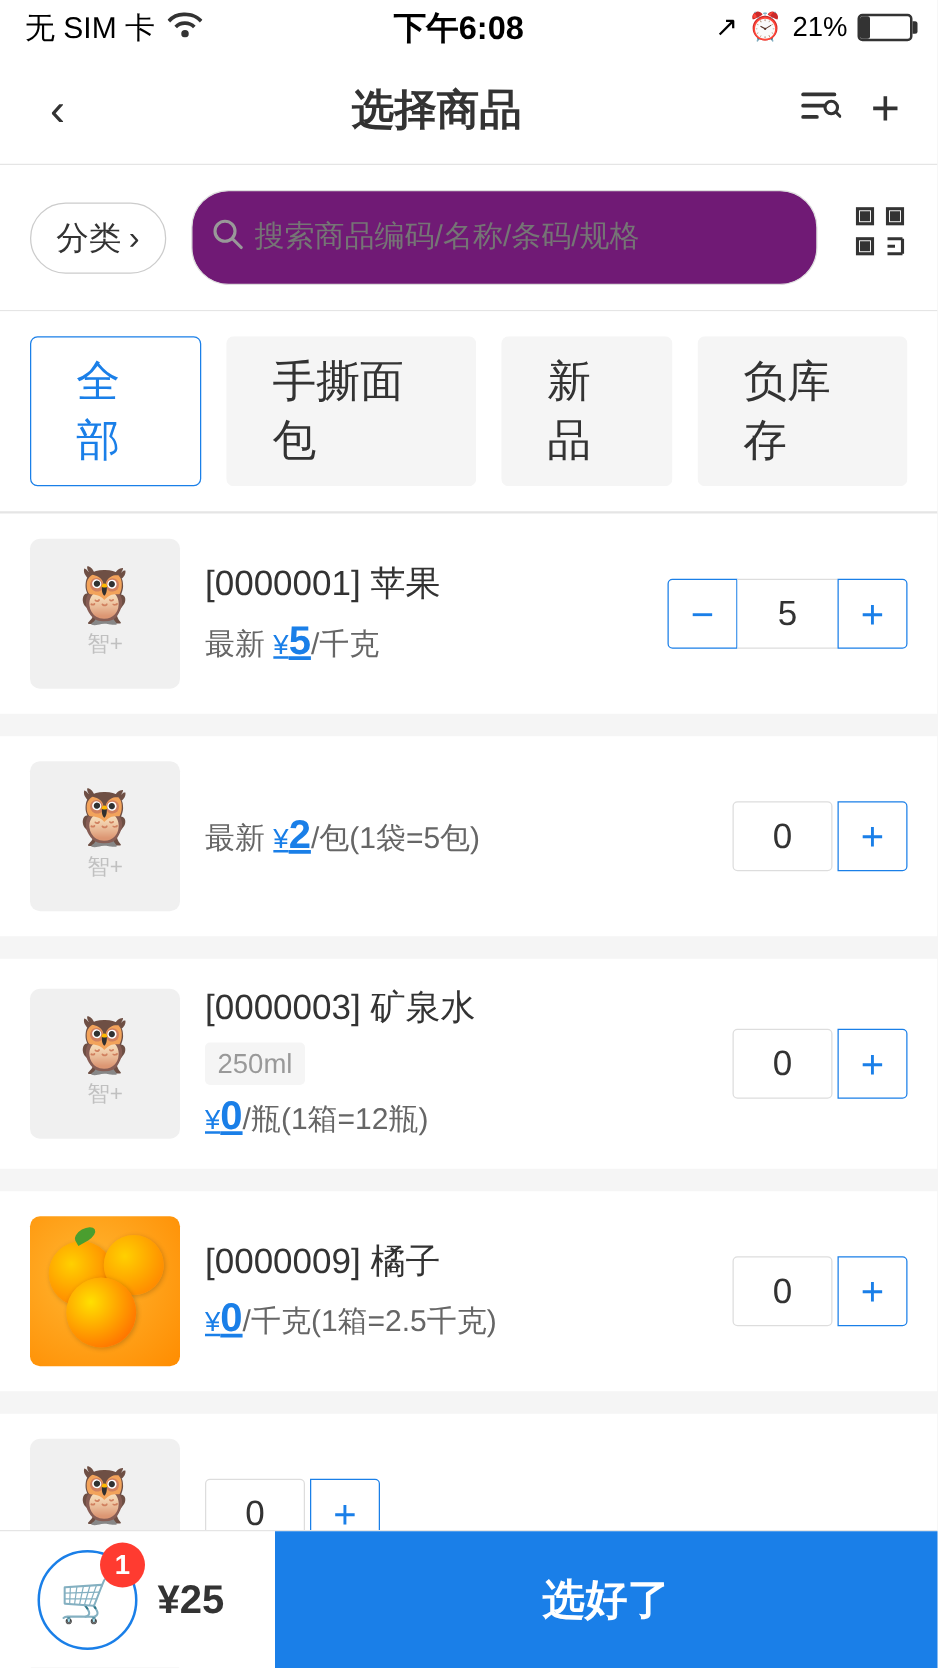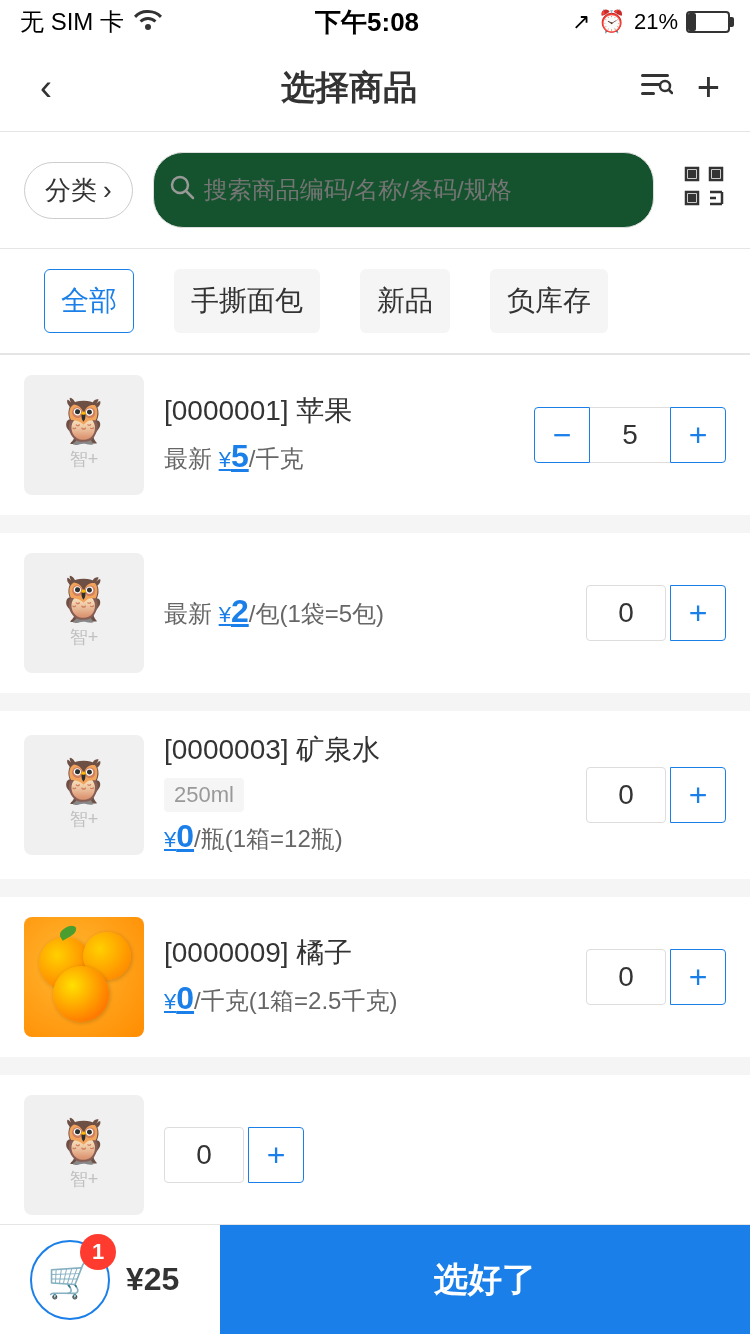--- a/index.html
+++ b/index.html
@@ -106,21 +106,21 @@
       align-items: center;
     }
     .search-input {
       width: 100%;
       height: 76px;
       border: 1px solid #ddd;
       border-radius: 30px;
       padding: 0 20px 0 50px;
       font-size: 24px;
       color: #999;
-      background: #14532d;
+      background: #701a75;
       outline: none;
     }
     .search-icon-wrap {
       position: absolute;
       left: 16px;
       font-size: 26px;
       color: #999;
     }
     .scan-icon {
       font-size: 38px;
@@ -131,26 +131,25 @@
 
     
     .tab-bar {
       background: #fff;
       display: flex;
       padding: 20px 24px;
       gap: 20px;
       border-bottom: 2px solid #e5e5e5;
     }
     .tab-item {
-      padding: 12px 16px;
+      padding: 12px 36px;
       border-radius: 6px;
-      font-size: 28px;
+      font-size: 35px;
       cursor: pointer;
       border: 1px solid transparent;
-      margin-left: 20px;
     }
     .tab-item.active {
       color: #1a7fe8;
       border: 1px solid #1a7fe8;
       background: #fff;
     }
     .tab-item:not(.active) {
       color: #333;
       background: #f5f5f5;
     }
@@ -366,21 +365,21 @@
 
 <div class="status-bar">
   <div class="status-left">
     <span>无 SIM 卡</span>
     <span>
       <svg width="28" height="22" viewBox="0 0 28 22">
           <path d="M14 16a3 3 0 1 1 0 6 3 3 0 0 1 0-6zm0-7c3.3 0 6.3 1.3 8.5 3.5l-2.1 2.1A8.5 8.5 0 0 0 14 12a8.5 8.5 0 0 0-6.4 2.6L5.5 12.5A11.5 11.5 0 0 1 14 9zm0-7C19.5 2 24.5 4.2 28 7.8l-2.1 2.1A14.5 14.5 0 0 0 14 5a14.5 14.5 0 0 0-11.9 4.9L0 7.8A17.5 17.5 0 0 1 14 2z" fill="#333"></path>
         </svg>
     </span>
   </div>
-  <div class="status-center">下午5:08</div>
+  <div class="status-center">下午6:08</div>
   <div class="status-right">
     <span>↗</span>
     <span>⏰</span>
     <span>21%</span>
     <span class="battery-icon">
       <span class="battery-fill"></span>
     </span>
   </div>
 </div>
 

